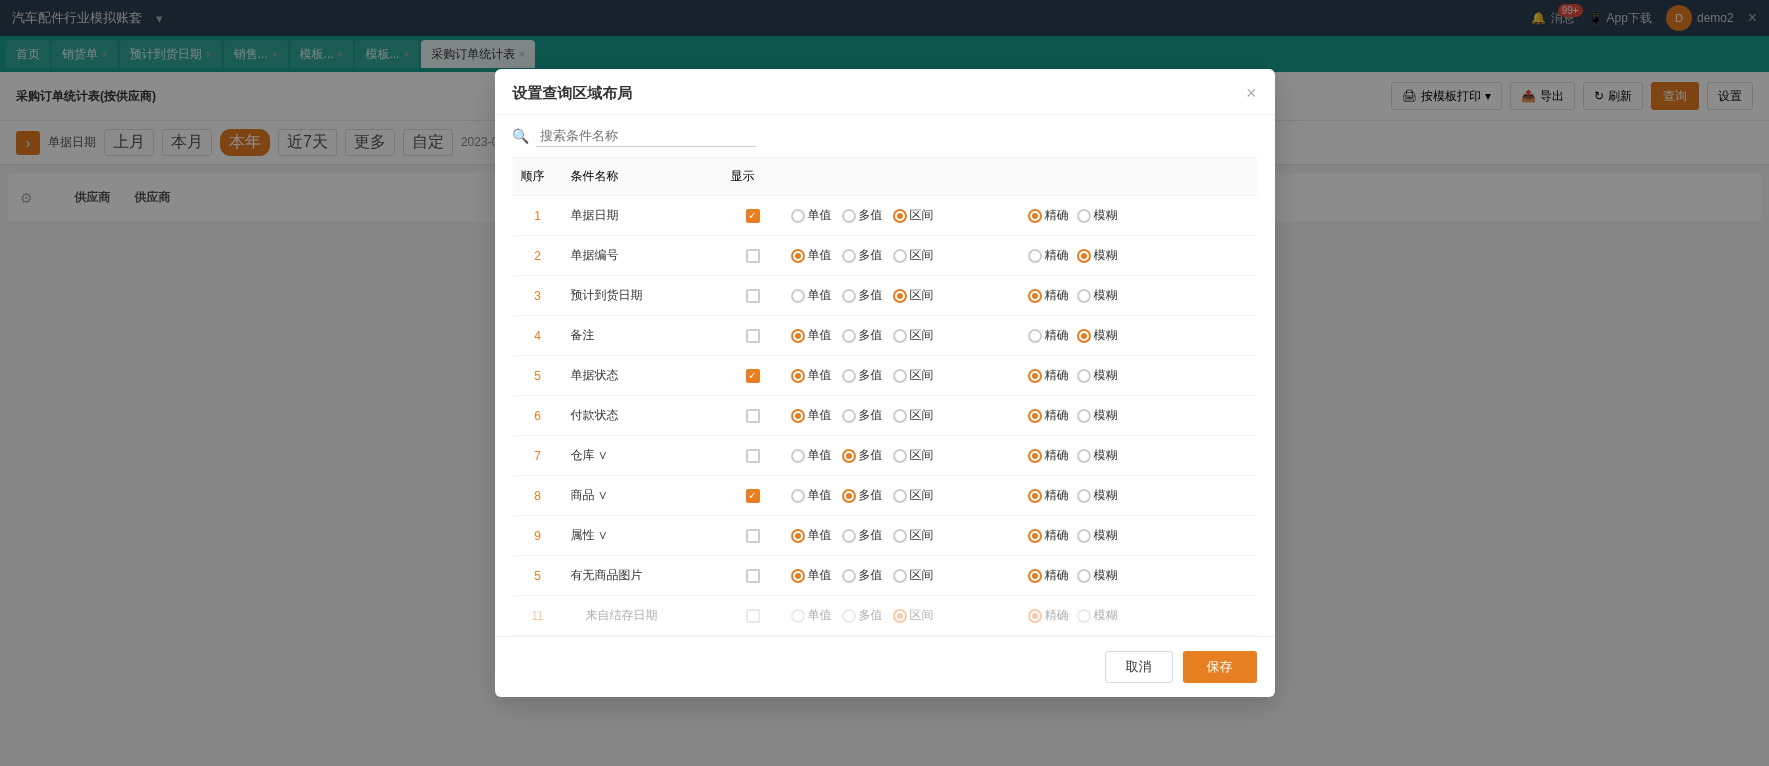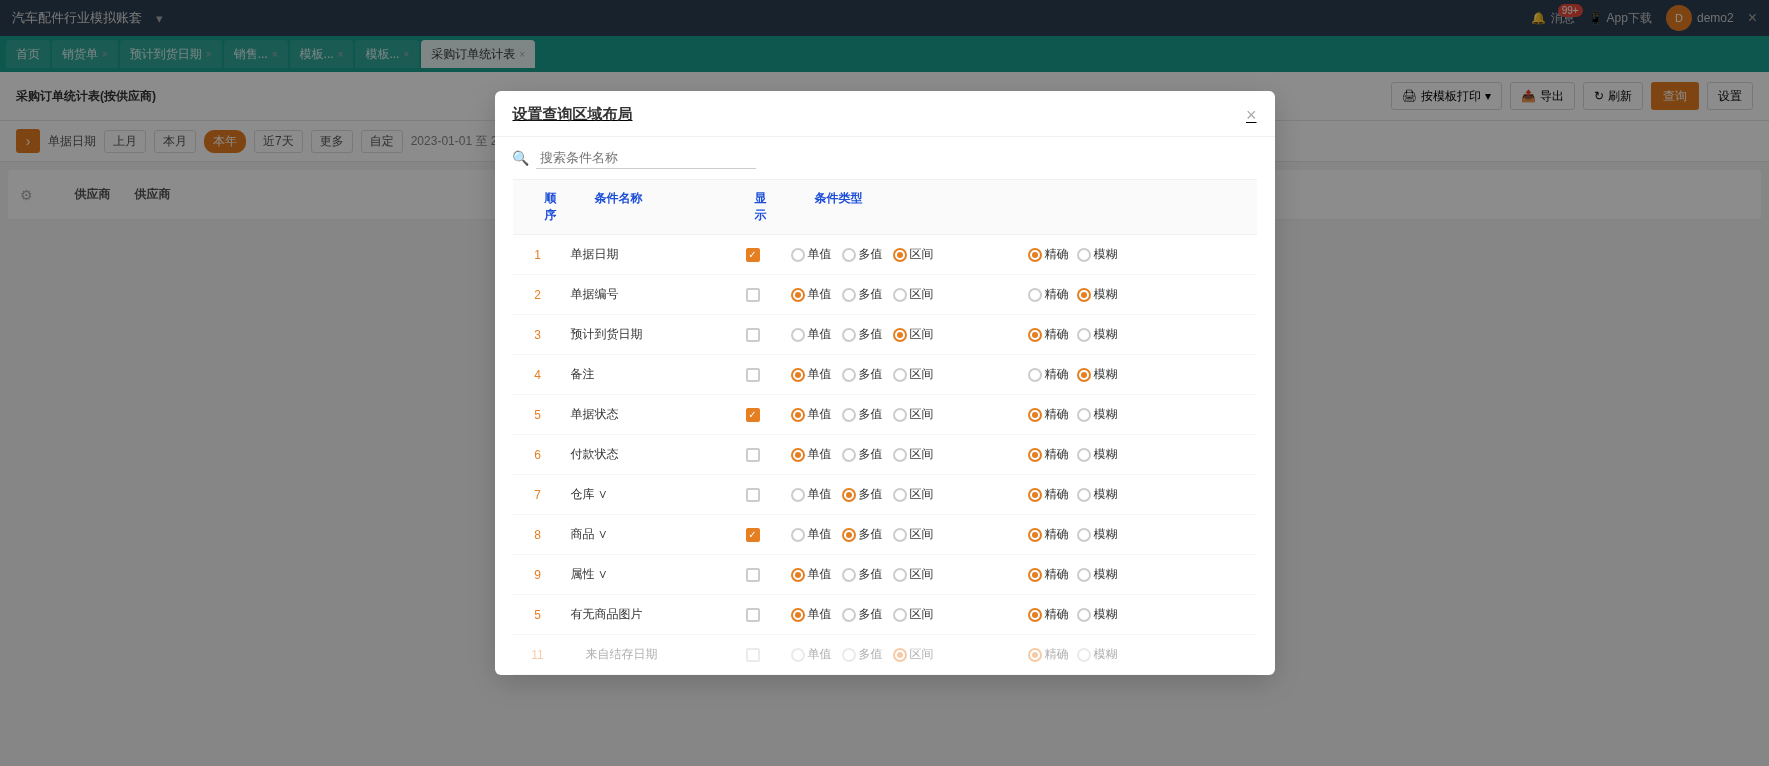--- a/index.html
+++ b/index.html
@@ -99,21 +99,21 @@
     .filter-bar {
       background: white;
       padding: 8px 16px;
       display: flex;
       align-items: center;
       gap: 8px;
       border-bottom: 1px solid #e8e8e8;
     }
     .filter-toggle { width: 24px; height: 24px; background: #e67e22; color: white; border: none; border-radius: 3px; cursor: pointer; display: flex; align-items: center; justify-content: center; font-size: 14px; }
     .date-label { font-size: 12px; color: #555; }
-    .date-btn { padding: 2px 8px; font-size: 12px; border: 1px solid #ddd; background: white; border-radius: 3px; cursor: pointer; color: #555; }
+    .date-btn { padding: 2px 8px; font-size: 16px; border: 1px solid #ddd; background: white; border-radius: 3px; cursor: pointer; color: #555; }
     .date-btn.active { background: #e67e22; color: white; border-color: #e67e22; border-radius: 10px; }
     .date-range { font-size: 12px; color: #888; }
 
     
     .table-area {
       background: white;
       margin: 8px;
       border-radius: 4px;
     }
     .table-header-row {
@@ -144,22 +144,22 @@
       max-height: 680px;
       display: flex;
       flex-direction: column;
       box-shadow: 0 8px 32px rgba(0,0,0,0.18);
       position: relative;
     }
     .modal-header {
       padding: 14px 18px 10px;
       border-bottom: 1px solid #f0f0f0;
       display: flex;
+      align-items: center;
       justify-content: space-between;
-      text-decoration: underline;
     }
     .modal-title { font-size: 15px; font-weight: bold; color: #333; }
     .modal-close { font-size: 18px; color: #aaa; cursor: pointer; border: none; background: none; }
 
     
     .modal-tabs {
       display: flex;
       padding: 0 18px;
       border-bottom: 1px solid #e8e8e8;
       gap: 0;
@@ -203,21 +203,21 @@
       padding: 0 18px;
     }
     .mt-head {
       display: grid;
       grid-template-columns: 50px 160px 60px 1fr 1fr;
       background: #fafafa;
       border-top: 1px solid #f0f0f0;
       border-bottom: 1px solid #f0f0f0;
       padding: 6px 0;
     }
-    .mt-head-cell { font-size: 12px; color: #1d4ed8; font-weight: 700; padding: 4px 8px; margin-left: 24px; }
+    .mt-head-cell { font-size: 12px; color: #000000; font-weight: 400; padding: 4px 8px; }
     .mt-row {
       display: grid;
       grid-template-columns: 50px 160px 60px 1fr 1fr;
       border-bottom: 1px solid #f5f5f5;
       align-items: center;
       min-height: 40px;
     }
     .mt-cell { padding: 6px 8px; font-size: 12px; color: #333; display: flex; align-items: center; gap: 4px; }
     .mt-cell.order-num { color: #e67e22; font-weight: 500; justify-content: center; }
 
@@ -392,21 +392,20 @@
       <span class="search-icon-sm">🔍</span>
       <input type="text" style="border-top: none; border-right: none; border-left: none; border-image: initial; border-bottom: 1px solid rgb(204, 204, 204); outline: none; font-size: 13px; width: 220px; padding: 3px 4px;" placeholder="搜索条件名称">
     </div>
 
     <div class="modal-table">
 
       <div class="mt-head">
         <div class="mt-head-cell">顺序</div>
         <div class="mt-head-cell">条件名称</div>
         <div class="mt-head-cell">显示</div>
-        <div class="mt-head-cell">条件类型</div>
       </div>
 
       <div id="modal-rows">
           <div class="mt-row">
     <div class="mt-cell order-num" style="">1</div>
     <div class="mt-cell" style="">单据日期</div>
     <div class="mt-cell" style="justify-content:center;">
       <div class="cb checked">✓</div>
     </div>
     <div class="mt-cell" style="">
@@ -784,14 +783,22 @@
                 <label class="radio-item">
       <div class="radio-circle "></div>
       <span>模糊</span>
     </label>
               </div>
             </div>
   </div>
         </div>
     </div>
 
+    <div class="modal-footer">
+      <button class="btn-cancel">
+        <span>取消</span>
+      </button>
+      <button class="btn-save">
+        <span>保存</span>
+      </button>
+    </div>
   </div>
 </div>
 
 </body></html>

